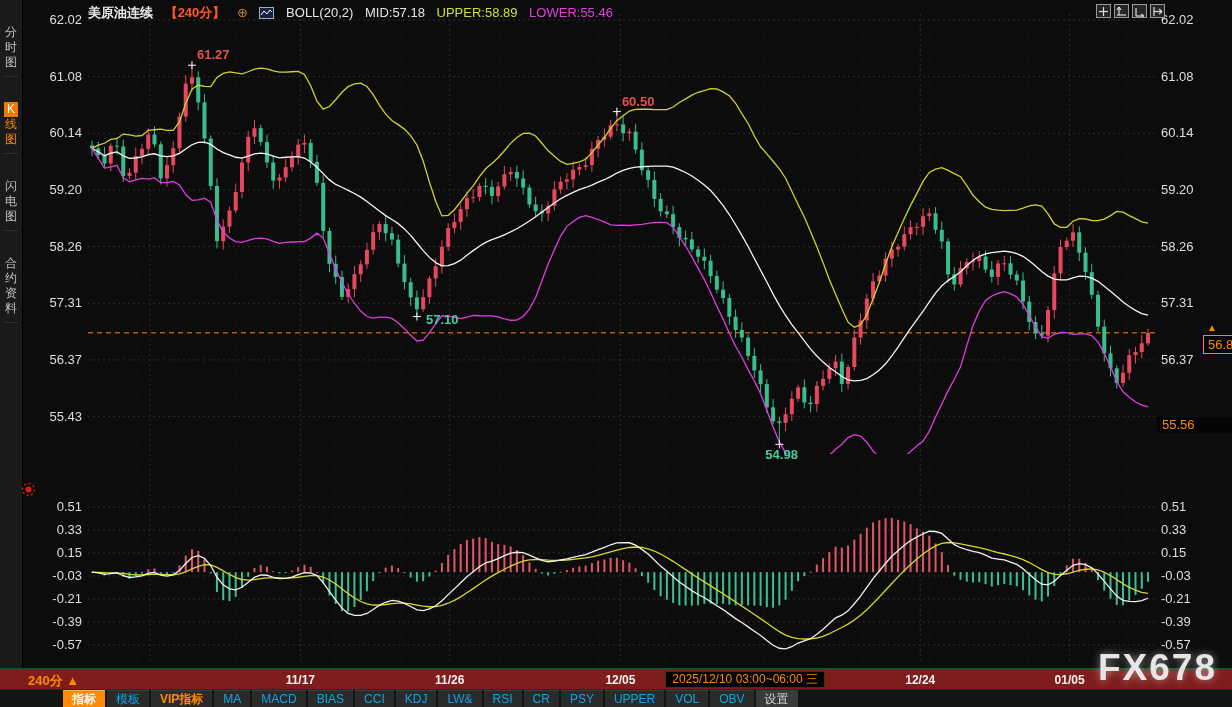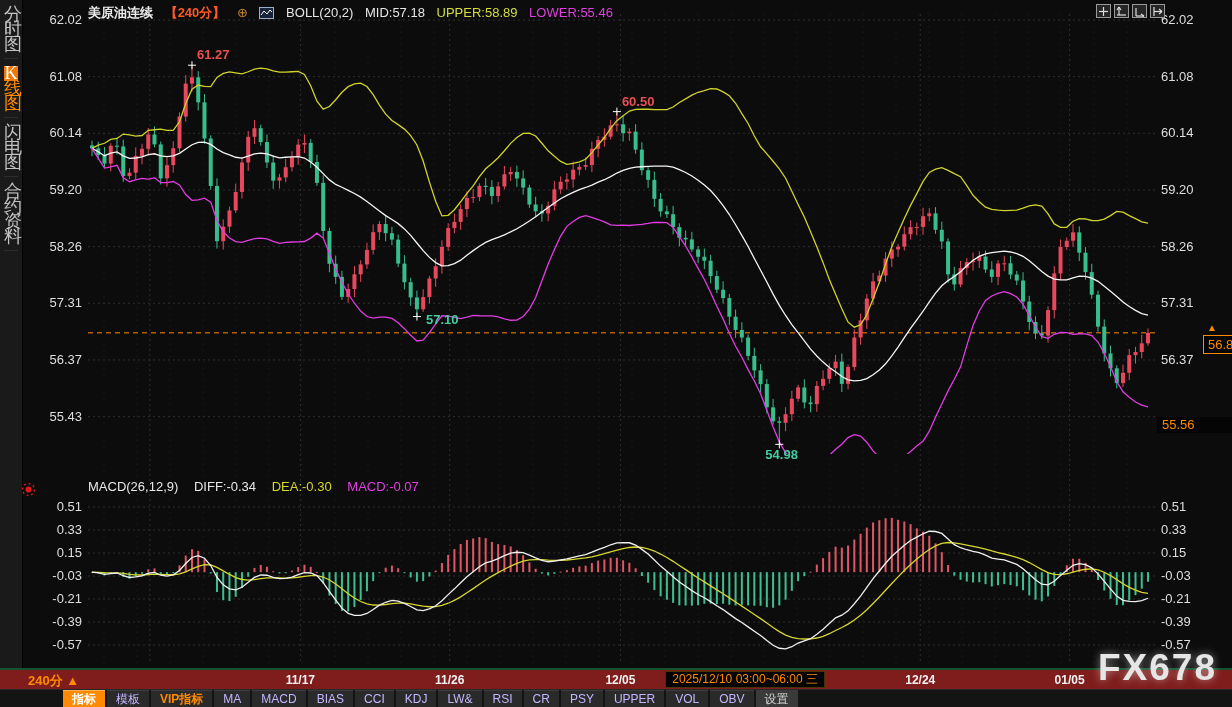--- a/index.html
+++ b/index.html
@@ -1,22 +1,22 @@
 <!DOCTYPE html>
 <html><head>
 <meta charset="utf-8">
 <style>
   html,body{margin:0;padding:0;background:#000;}
   #app{position:relative;width:1232px;height:707px;background:#0c0c0c;overflow:hidden;
        font-family:"Liberation Sans","DejaVu Sans",sans-serif;-webkit-font-smoothing:antialiased;}
   
   #sidebar{position:absolute;left:0;top:0;width:22px;height:668px;background:#1a1a1a;
            border-right:1px solid #000;z-index:6;}
-  .sb-item{width:14px;margin:0 auto;padding:7px 0 6px;font-size:18px;line-height:15px;
-           color:#c2c2c2;text-align:center;word-break:break-all;border-bottom:1px solid #2d2d2d;cursor:pointer;font-family:Liberation Serif, serif;}
+  .sb-item{width:14px;margin:0 auto;padding:25px 0 6px;font-size:12px;line-height:15px;
+           color:#c2c2c2;text-align:center;word-break:break-all;border-bottom:1px solid #2d2d2d;cursor:pointer;}
   .sb-item.active{color:#ff8a00;}
   .sb-hl{display:inline-block;background:#f07800;color:#fff;width:14px;}
   
   #hdr{position:absolute;left:88px;top:4px;z-index:7;font-size:13px;white-space:nowrap;}
   #hdr span{margin-right:8px;}
   .h-symbol{color:#ececec;font-weight:bold;}
   .h-period{color:#ff5a28;font-weight:bold;}
   .h-plus{color:#c08438;}
   .h-white{color:#e6e6e6;}
   .h-upper{color:#d6de3c;}
@@ -46,21 +46,21 @@
   
   #timeline{position:absolute;left:0;top:668px;width:1232px;height:20px;background:#7f1d1d;
             border-top:2px solid #14532d;z-index:5;}
   #tl-period{position:absolute;left:28px;top:2px;color:#ff8a00;font-weight:bold;font-size:13px;cursor:pointer;}
   .tl-date{position:absolute;top:3px;transform:translateX(-50%);color:#f2f2f2;font-weight:bold;font-size:12px;}
   #tl-highlight{position:absolute;top:1px;height:15px;line-height:15px;background:#030303;
                 border:1px solid #4a3000;color:#ff8a00;font-size:12px;padding:0 6px;white-space:nowrap;}
   
   #toolbar{position:absolute;left:0;top:689px;width:1232px;height:18px;background:#141414;
            border-top:1px solid #282828;display:flex;gap:2px;padding-left:63px;box-sizing:border-box;z-index:5;}
-  .tb-item{font-size:12px;line-height:16px;height:17px;padding:0 9px;background:#2a2a2a;color:#c4b5fd;
+  .tb-item{font-size:12px;line-height:16px;height:17px;padding:0 9px;background:#2a2a2a;color:#0ea5e9;
            border-top:1px solid #3c3c3c;cursor:pointer;white-space:nowrap;}
   .tb-item.active{background:#ff8a00;color:#fff;font-weight:bold;border-top:1px solid #ffb050;}
   .tb-item.vip{color:#ff8a00;font-weight:bold;}
   .tb-item.settings{background:#3a3a3a;color:#d8d8d8;}
   
   #watermark{position:absolute;left:1098px;top:647px;font-size:37px;font-weight:bold;letter-spacing:2px;
              color:#e6e6e6;text-shadow:0 0 9px rgba(255,255,255,.5);z-index:9;}
   #chart-canvas{position:absolute;left:0;top:0;z-index:1;}
 </style>
 </head>
@@ -711,26 +711,20 @@
           <line x1="2" y1="5.5" x2="10" y2="5.5"></line>
           <path d="M10 5.5 l-3 -2.5 M10 5.5 l-3 2.5"></path>
         </svg>
       </button>
     </div>
 
   <div id="cur-badge" style="top: 334.836px;">56.83</div>
   <div id="cur-arrow" style="top: 322.836px;">▲</div>
   <div id="low-badge" style="top: 417.387px;">55.56</div>
 
-  <div id="macd-hdr">
-    <span class="m-title">MACD(26,12,9)</span>
-    <span class="m-title">DIFF:-0.34</span>
-    <span class="m-dea">DEA:-0.30</span>
-    <span class="m-macd">MACD:-0.07</span>
-  </div>
 
   <div id="record-icon">
     <svg width="15" height="15">
       <circle cx="7.5" cy="7.5" r="3" fill="#e01818"></circle>
       <circle cx="7.5" cy="7.5" r="6" fill="none" stroke="#e01818" stroke-width="1.4" stroke-dasharray="2 2.6"></circle>
     </svg>
   </div>
 
   <div id="timeline">
     <div id="tl-period">

